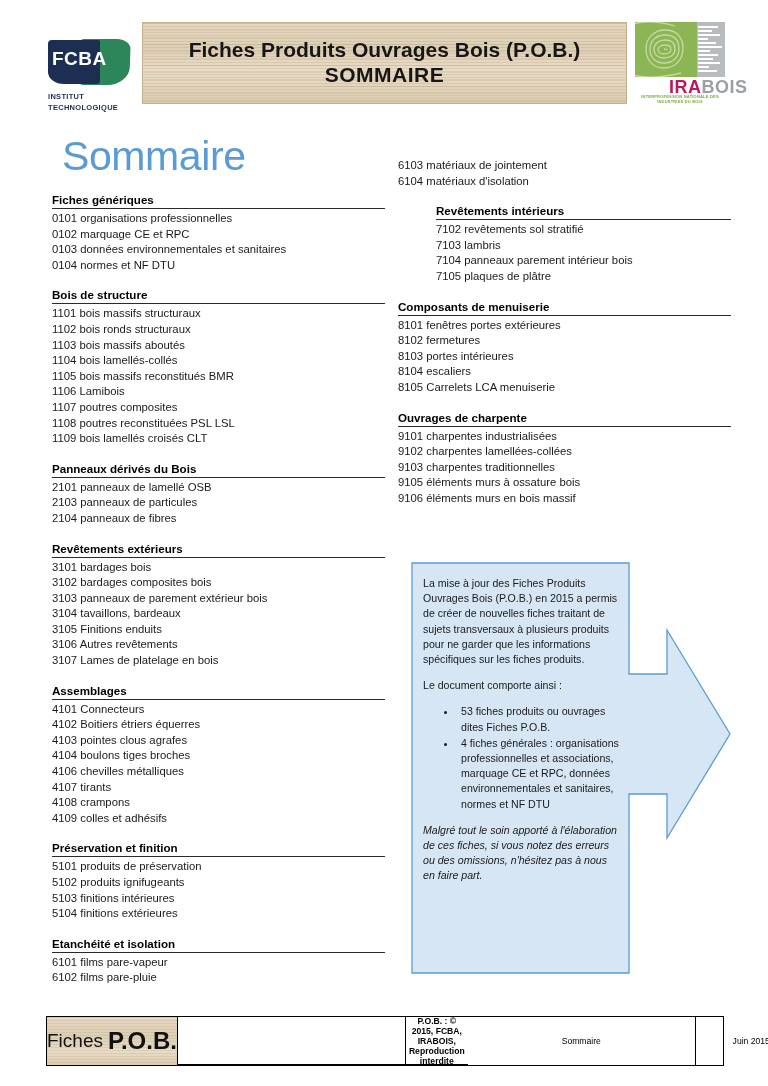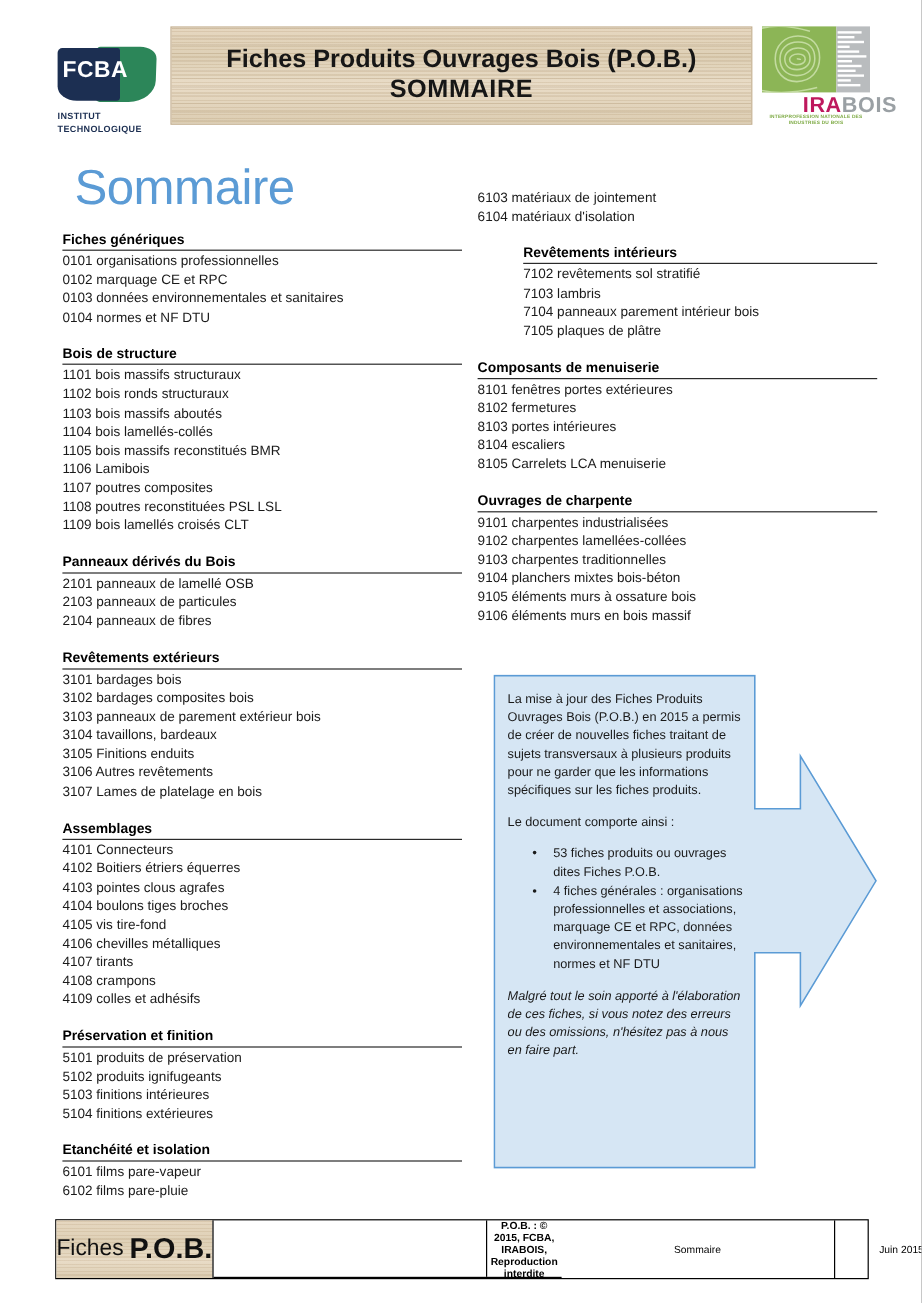--- a/index.html
+++ b/index.html
@@ -411,21 +411,20 @@
       </ul>
     </div>
 
     <div class="section">
       <div class="sec-head">Assemblages</div>
       <ul class="sec-list">
         <li>4101 Connecteurs</li>
         <li>4102 Boitiers étriers équerres</li>
         <li>4103 pointes clous agrafes</li>
         <li>4104 boulons tiges broches</li>
-        <li>4105 vis tire-fond</li>
         <li>4106 chevilles métalliques</li>
         <li>4107 tirants</li>
         <li>4108 crampons</li>
         <li>4109 colles et adhésifs</li>
       </ul>
     </div>
 
     <div class="section">
       <div class="sec-head">Préservation et finition</div>
       <ul class="sec-list">
@@ -471,21 +470,20 @@
         <li>8105 Carrelets LCA menuiserie</li>
       </ul>
     </div>
 
     <div class="section">
       <div class="sec-head">Ouvrages de charpente</div>
       <ul class="sec-list">
         <li>9101 charpentes industrialisées</li>
         <li>9102 charpentes lamellées-collées</li>
         <li>9103 charpentes traditionnelles</li>
-        <li>9104 planchers mixtes bois-béton</li>
         <li>9105 éléments murs à ossature bois</li>
         <li>9106 éléments murs en bois massif</li>
       </ul>
     </div>
   </div>
 
   <div class="callout">
     <svg class="callout-svg" viewBox="0 0 320 412" preserveAspectRatio="none">
       <path d="M1,1 L218,1 L218,112 L256,112 L256,68 L319,172 L256,276 L256,232 L218,232 L218,411 L1,411 Z" fill="#D6E6F4" stroke="#5B9BD5" stroke-width="1.3" stroke-linejoin="miter"></path>
     </svg>

